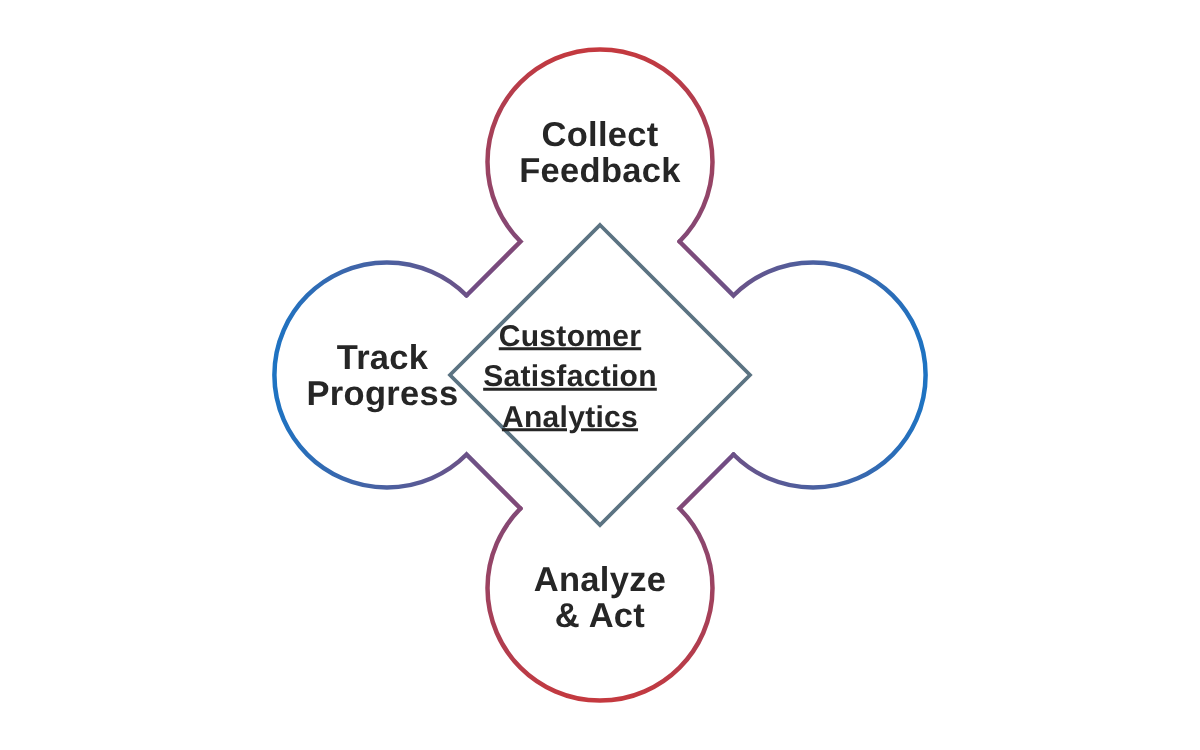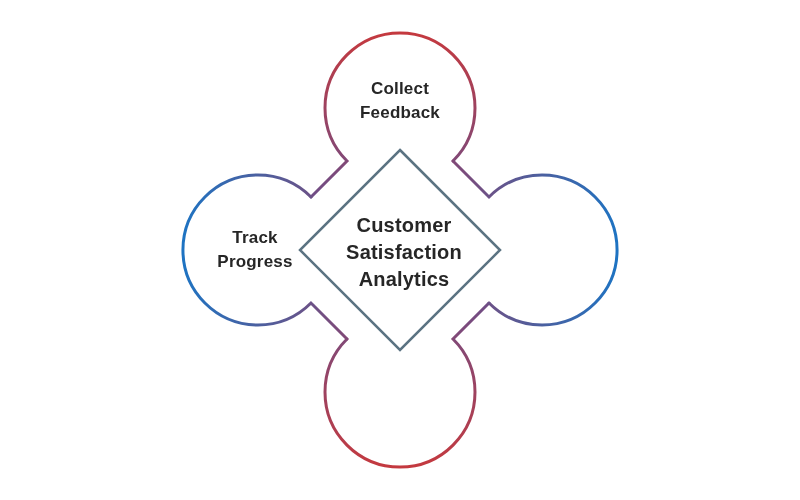--- a/index.html
+++ b/index.html
@@ -18,36 +18,36 @@
   .diagram-svg {
     position: absolute;
     left: 0;
     top: 0;
   }
   .node-label {
     position: absolute;
     transform: translate(-50%, -50%);
     text-align: center;
     font-weight: 700;
-    font-size: 17px;
+    font-size: 23px;
     line-height: 24px;
     color: #262626;
     white-space: pre-line;
     letter-spacing: 0.2px;
   }
   .center-label {
     font-size: 20px;
     line-height: 27px;
     width: 190px;
   }
   .pos-top    { left: 400px; top: 101px; }
   .pos-right  { left: 549px; top: 250px; }
   .pos-bottom { left: 400px; top: 398px; }
   .pos-left   { left: 255px; top: 250px; }
-  .pos-center { left: 404px; top: 252px; }
+  .pos-center { left: 380px; top: 252px; text-decoration: underline; }
 </style>
 </head>
 <body>
 
 <div class="stage">
 
   <svg class="diagram-svg" width="800" height="500" viewBox="0 0 800 500">
     <defs>
 
       <linearGradient id="gradTop" gradientUnits="userSpaceOnUse" x1="400" y1="33" x2="400" y2="197">
@@ -76,20 +76,22 @@
     <path d="M 347,339 A 75 75 0 1 0 453,339 L 489,303" fill="none" stroke="url(#gradBottom)" stroke-width="3" stroke-linecap="round"></path>
     <path d="M 489,303 A 75 75 0 1 0 489,197 L 453,161" fill="none" stroke="url(#gradRight)" stroke-width="3" stroke-linecap="round"></path>
 
     <polygon points="400,150 500,250 400,350 300,250" fill="#ffffff" stroke-width="2.5" stroke="#5b7382"></polygon>
   </svg>
 
   <div class="node-label pos-top">Collect
 Feedback</div>
 
 
+  <div class="node-label pos-bottom">Analyze
+&amp; Act</div>
 
   <div class="node-label pos-left">Track
 Progress</div>
 
   <div class="node-label center-label pos-center">Customer
 Satisfaction
 Analytics</div>
 
 </div>
 

